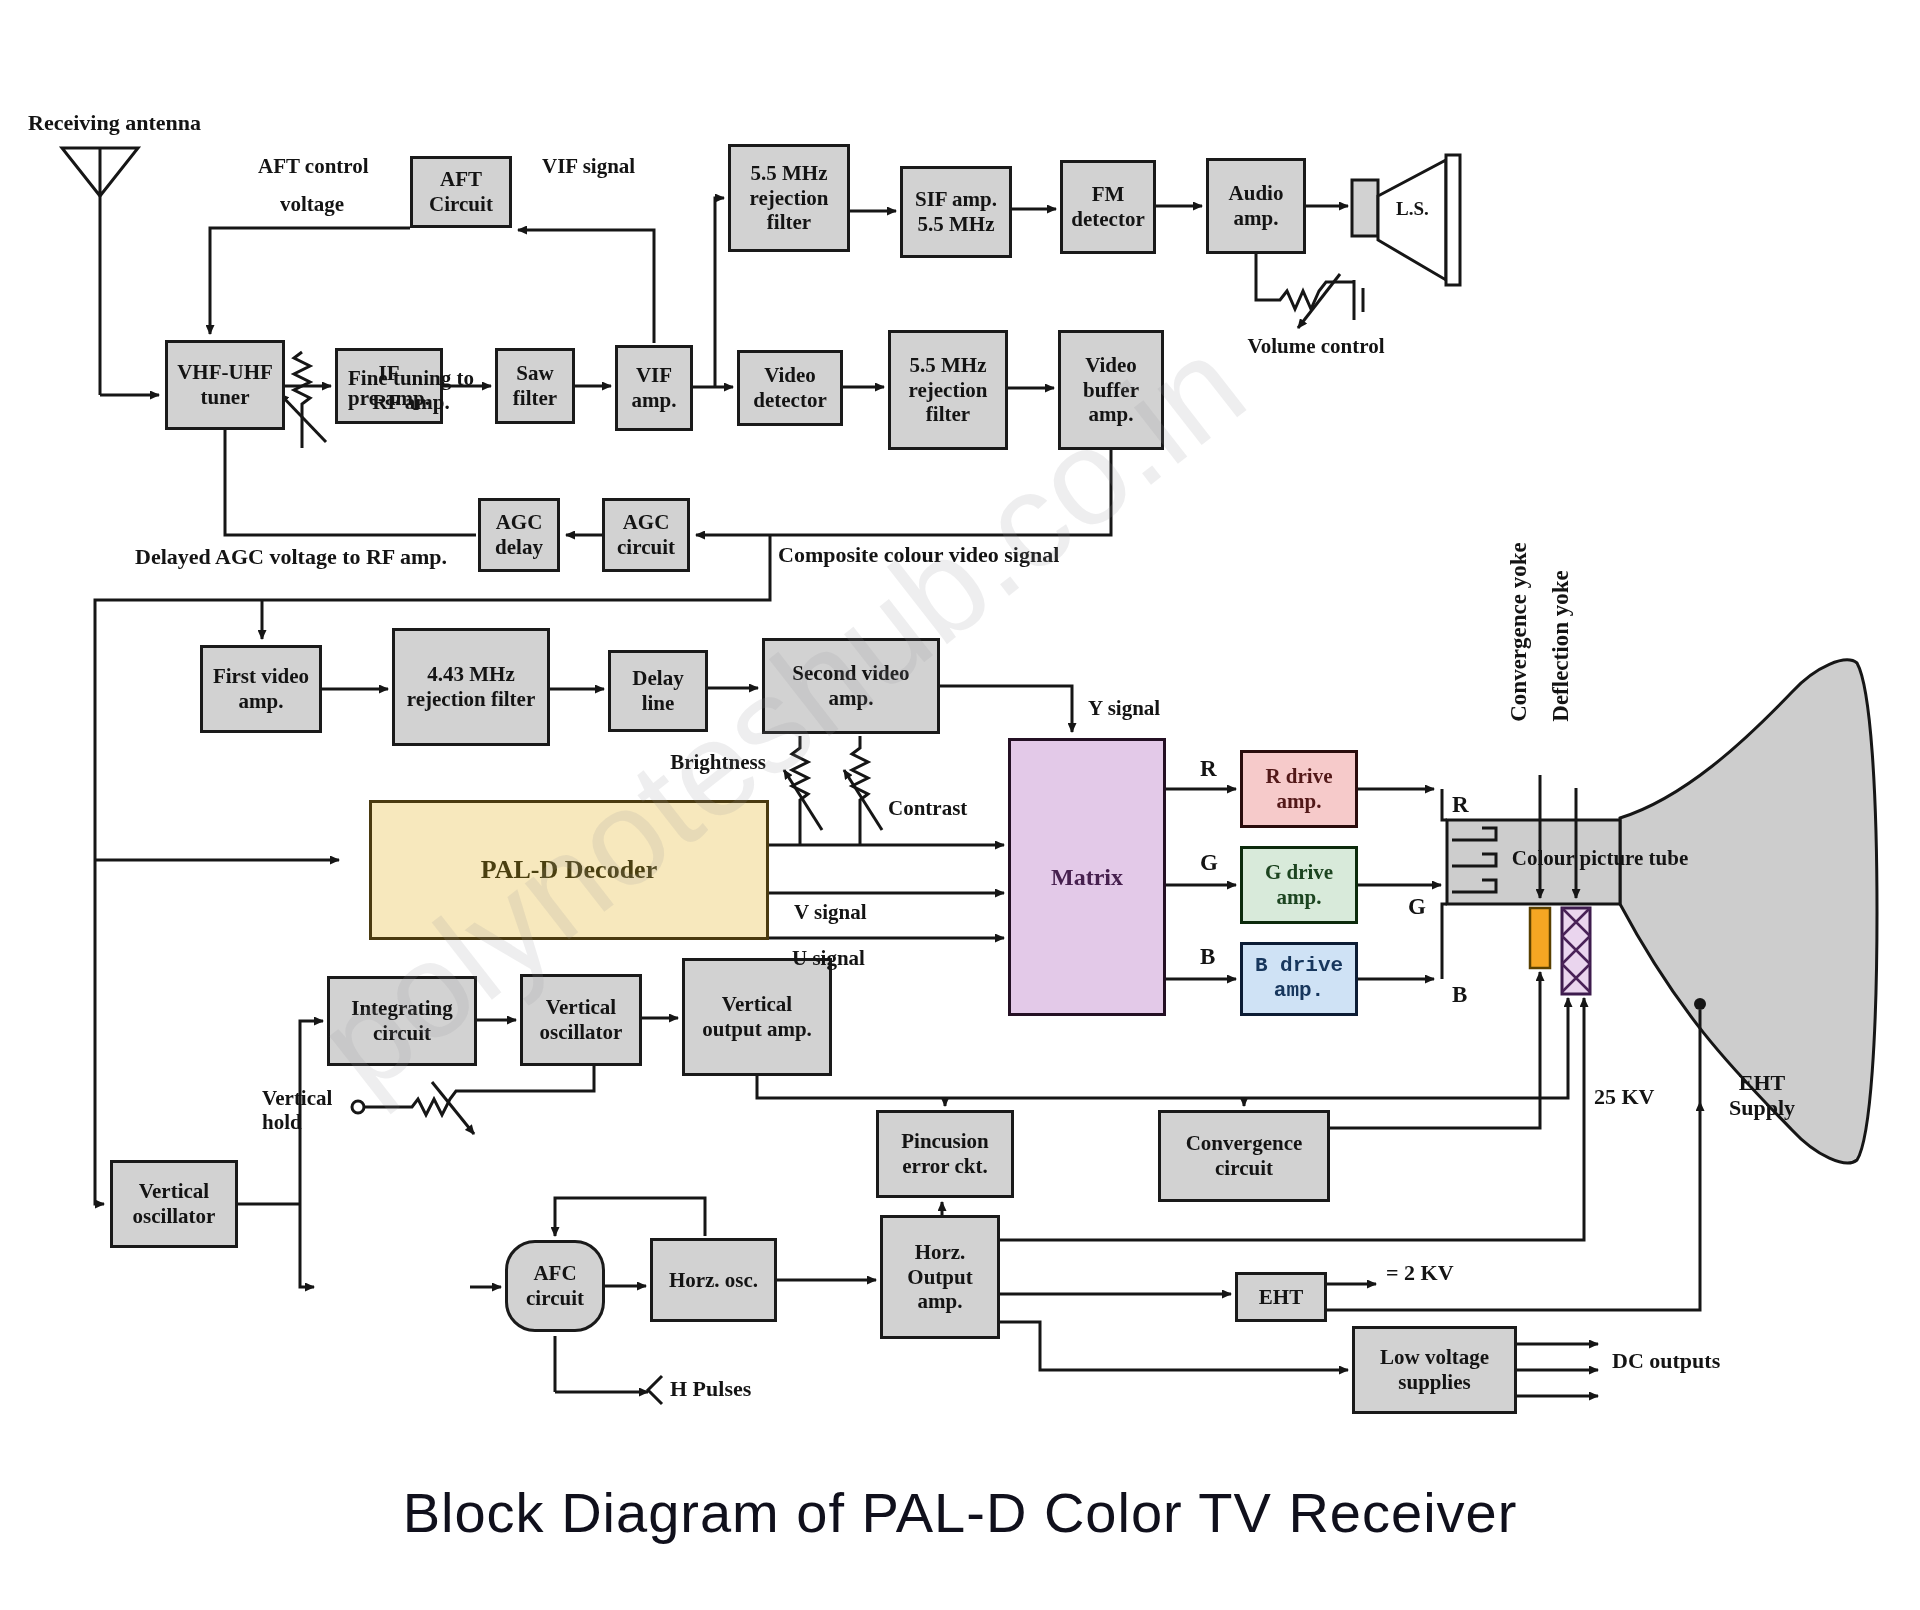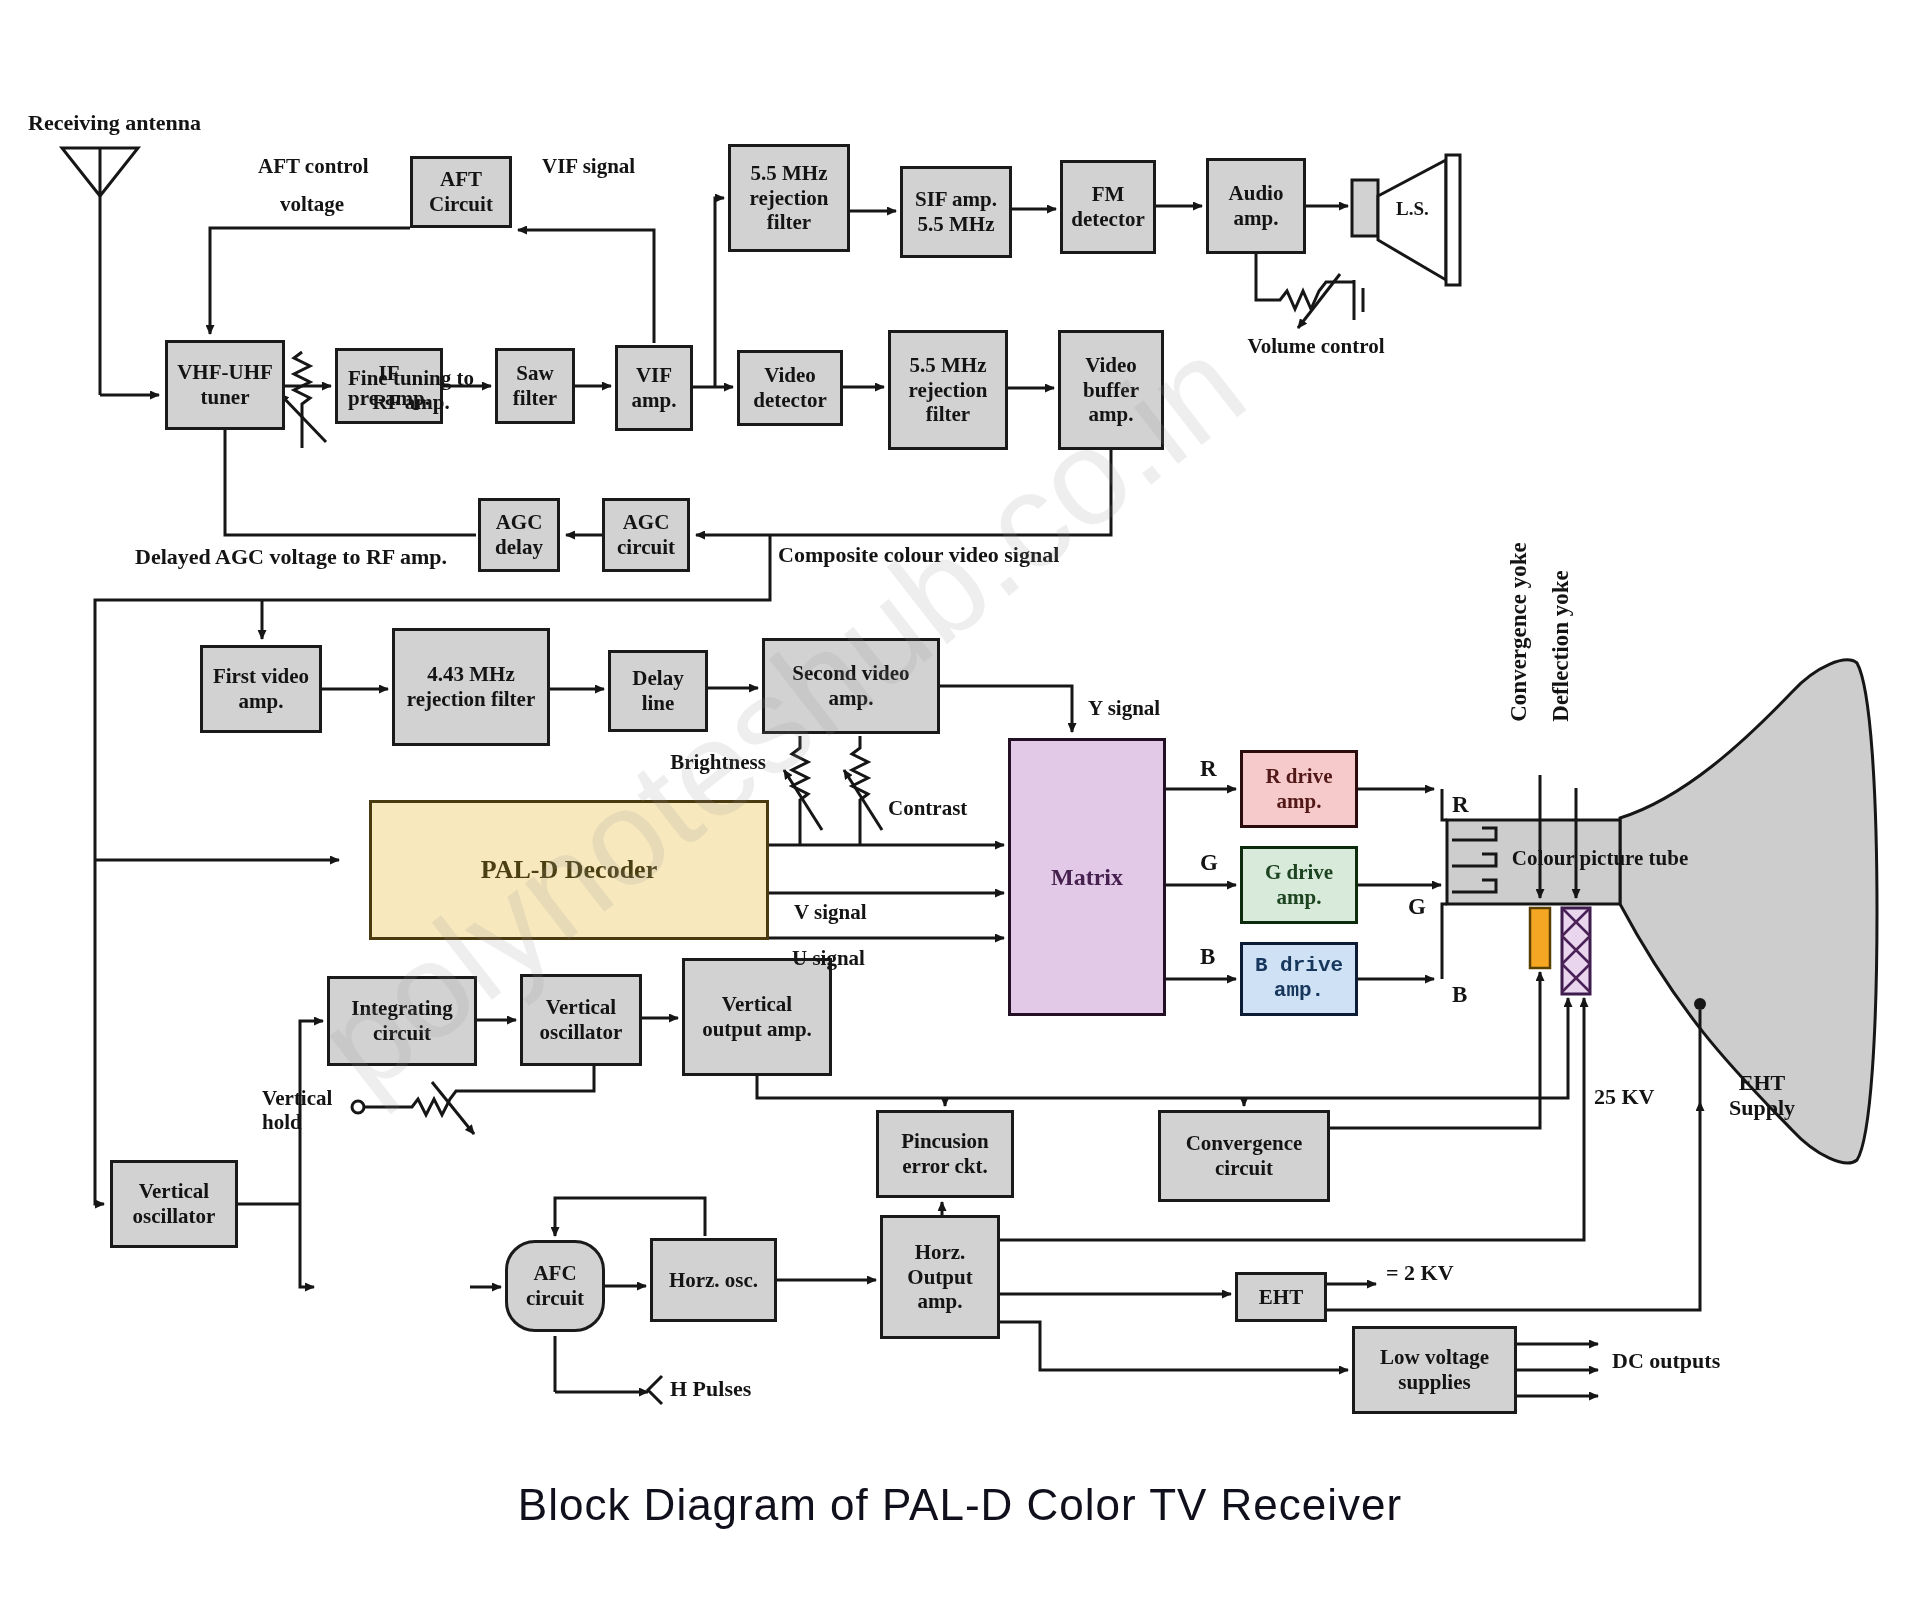--- a/index.html
+++ b/index.html
@@ -15,21 +15,21 @@
   .pink{background:#f6caca;border-color:#2a0c0c;color:#521818;}
   .green{background:#d8eada;border-color:#0c2a0c;color:#1c4420;}
   .blue{background:#cfe2f5;border-color:#0c1c34;color:#17365c;}
   .lbl{position:absolute;font-size:21px;font-weight:600;color:#141414;white-space:nowrap;z-index:2;line-height:1.15;}
   .ctr{text-align:center;}
   .rgt{text-align:center;}
   .big{font-size:22px;}
   .rgb{font-size:23px;font-weight:700;}
   .vlabel{transform:rotate(-90deg);transform-origin:left top;text-align:center;font-size:23px;z-index:2;}
   #title{position:absolute;left:0;top:1480px;width:1920px;text-align:center;z-index:2;
-         font-family:"Liberation Sans",sans-serif;font-size:44px;font-weight:500;color:#10101c;letter-spacing:1px;}
+         font-family:"Liberation Sans",sans-serif;font-size:56px;font-weight:500;color:#10101c;letter-spacing:1px;}
   #watermark{position:absolute;left:290px;top:1000px;z-index:3;font-family:"Liberation Sans",sans-serif;
              font-size:135px;color:rgba(150,150,155,0.16);transform:rotate(-38deg);transform-origin:left top;
              white-space:nowrap;pointer-events:none;}
 </style>
 </head>
 <body>
 
 <div id="canvas">
 
 <svg id="wires" width="1920" height="1610" viewBox="0 0 1920 1610">

